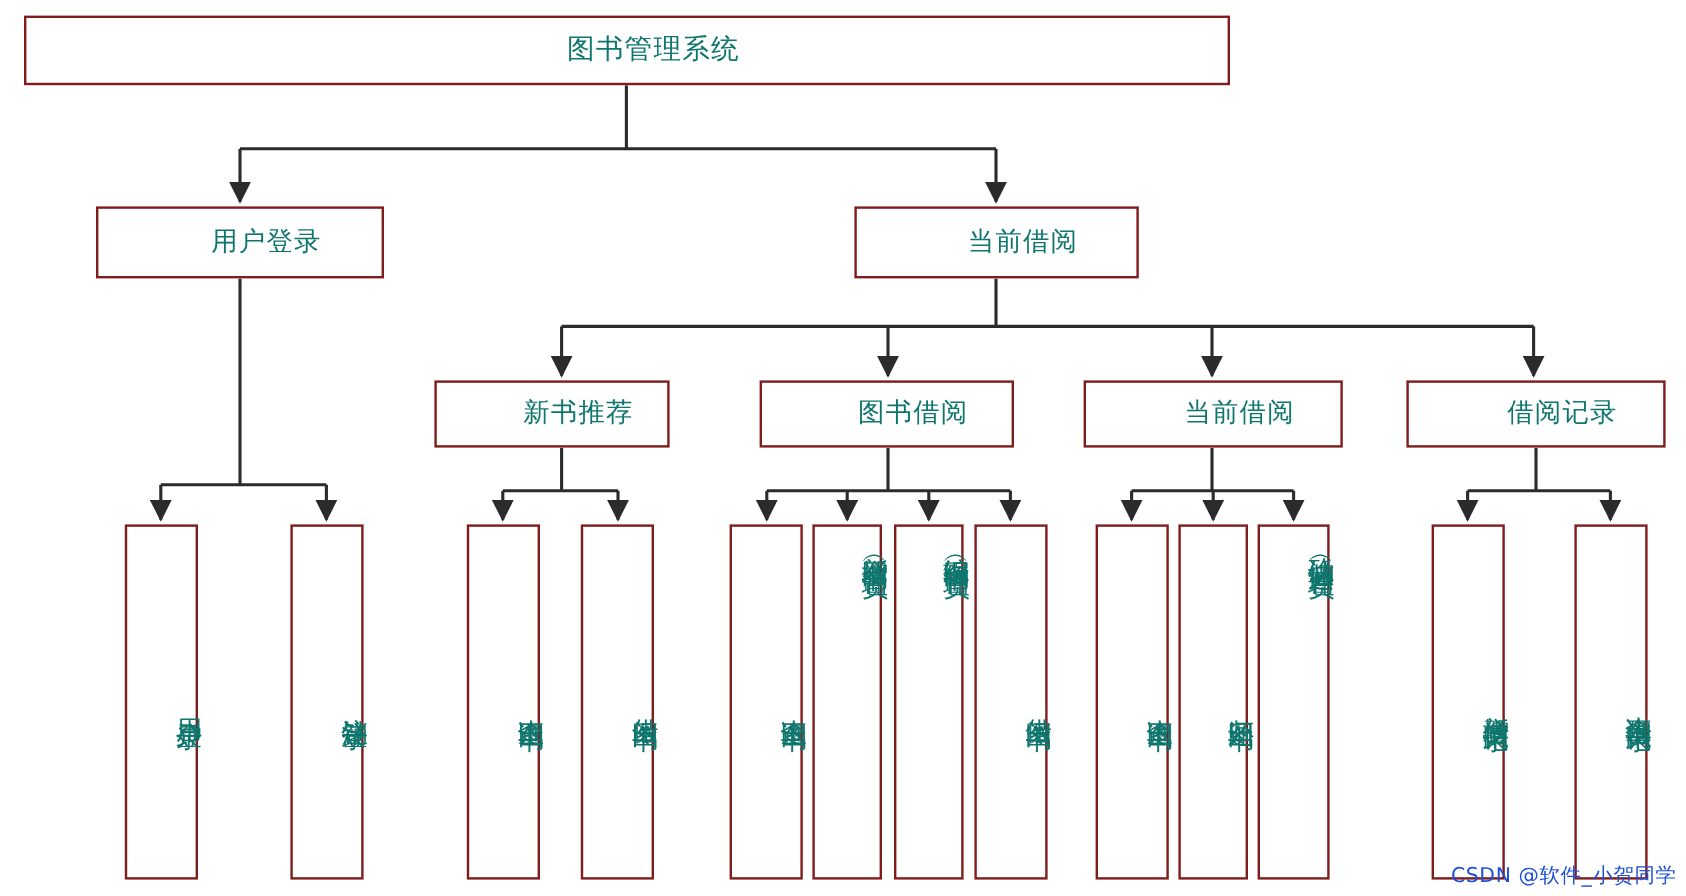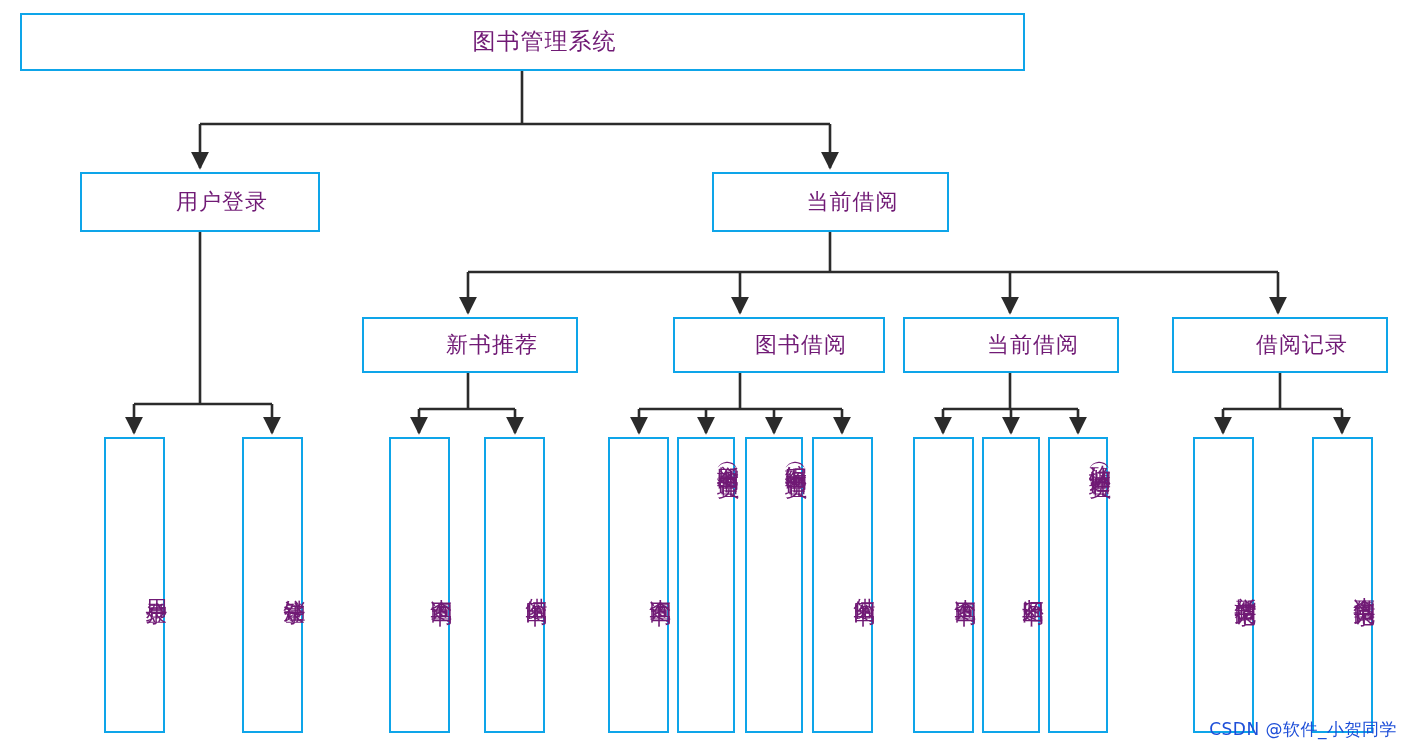--- a/index.html
+++ b/index.html
@@ -22,25 +22,25 @@
     left: 0;
     top: 0;
     width: 1405px;
     height: 747px;
     pointer-events: none;
   }
   .node {
     position: absolute;
     box-sizing: border-box;
     background: #ffffff;
-    border: 2px solid #0ea5e9;
+    border: 2px solid #7f1d1d;
     display: flex;
     align-items: center;
     justify-content: center;
-    color: #701a75;
+    color: #0f766e;
     padding-left: 44px;
   }
   .node .label-h {
     font-size: 22px;
     line-height: 1.1;
     letter-spacing: 1px;
     white-space: nowrap;
   }
   .node .label-v {
     font-size: 22px;
@@ -129,24 +129,24 @@
     <span class="label-h">图书管理系统</span>
   </div>
 
   <div class="node" style="left:80px; top:172px; width:240px; height:60px;">
     <span class="label-h">用户登录</span>
   </div>
   <div class="node" style="left:712px; top:172px; width:237px; height:60px;">
     <span class="label-h">当前借阅</span>
   </div>
 
-  <div class="node" style="left:362px; top:317px; width:216px; height:56px;">
+  <div class="node" style="left:362px; top:317px; width:196px; height:56px;">
     <span class="label-h">新书推荐</span>
   </div>
-  <div class="node" style="left:633px; top:317px; width:212px; height:56px;margin-left:40px;">
+  <div class="node" style="left:633px; top:317px; width:212px; height:56px;">
     <span class="label-h">图书借阅</span>
   </div>
   <div class="node" style="left:1172px; top:317px; width:216px; height:56px;">
     <span class="label-h">借阅记录</span>
   </div>
   <div class="node" style="left:903px; top:317px; width:216px; height:56px;">
     <span class="label-h">当前借阅</span>
   </div>
 
   <div class="node vertical centered" style="left:104px; top:437px; width:61px; height:296px;">

